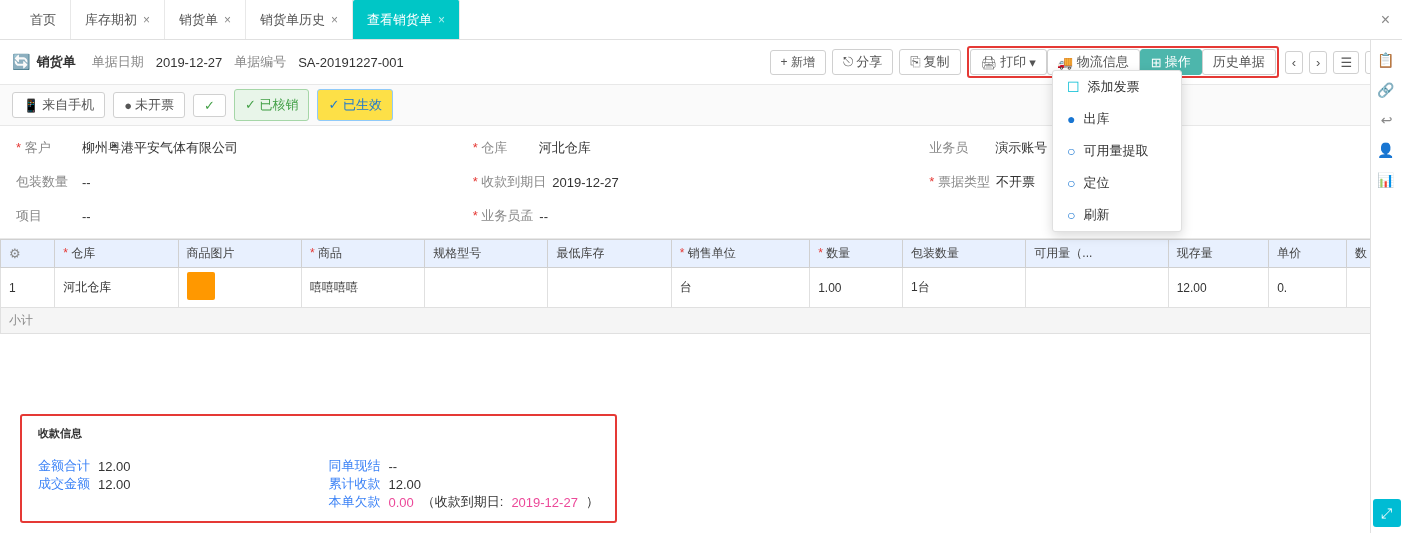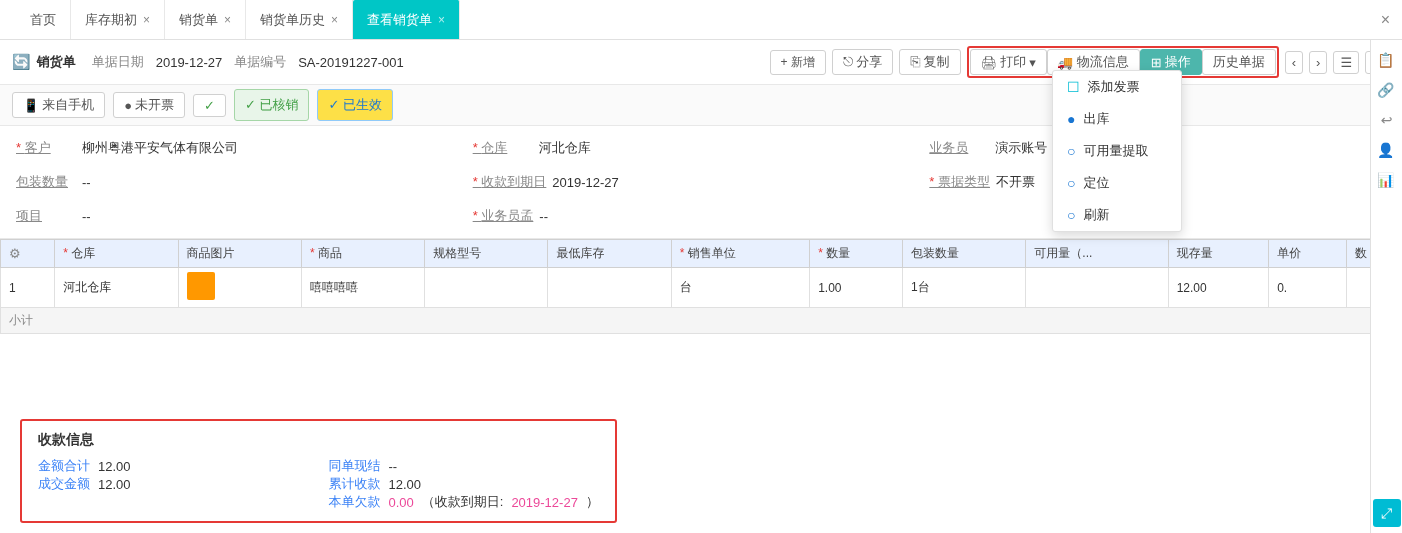--- a/index.html
+++ b/index.html
@@ -66,21 +66,21 @@
       background: #fff; color: #555; font-size: 12px; white-space: nowrap;
     }
     .check-icon { color: #43a047; }
 
     
     .form-area {
       padding: 8px 16px; background: #fff; display: grid;
       grid-template-columns: 1fr 1fr 1fr; gap: 6px 0; border-bottom: 1px solid #e8e8e8;
     }
     .form-row { display: flex; align-items: center; gap: 6px; min-height: 28px; }
-    .form-label { color: #888; white-space: nowrap; min-width: 60px; text-decoration: underline; }
+    .form-label { color: #888; white-space: nowrap; min-width: 60px; }
     .form-label.required::before { content: '* '; color: #e53935; }
     .form-value { color: #333; }
     .add-note { color: #ff9800; cursor: pointer; }
 
     
     .table-wrap { overflow-x: auto; flex: 1; }
     table { width: 100%; border-collapse: collapse; min-width: 900px; }
     thead tr { background: #e8f0fe; }
     th {
       border: 1px solid #d0d0d0; padding: 5px 8px; text-align: left;
@@ -91,21 +91,21 @@
     tr.data-row td { background: #fff; }
     tr.subtotal td { background: #f5f5f5; color: #888; }
     .gear-icon { color: #888; cursor: pointer; }
     .product-img { width: 28px; height: 28px; background: #ff9800; border-radius: 2px; display: inline-block; }
 
     
     .bottom-info {
       padding: 10px 16px; background: #fff; border: 2px solid #e53935;
       margin: 6px 10px; border-radius: 3px; display: inline-block; min-width: 520px;
     }
-    .bottom-info .info-title { font-weight: bold; color: #333; margin-bottom: 8px; font-size: 14px; }
+    .bottom-info .info-title { font-weight: bold; color: #333; margin-bottom: 16px; font-size: 11px; }
     .info-grid { display: grid; grid-template-columns: 1fr 1fr; gap: 4px 20px; }
     .info-row { display: flex; gap: 8px; align-items: center; }
     .info-label { color: #3b82f6; white-space: nowrap; }
     .info-value { color: #333; }
     .info-value.red { color: #ec4899; }
 
     
     .right-sidebar {
       position: fixed; right: 0; top: 40px; width: 32px;
       background: #fff; border-left: 1px solid #e0e0e0;

